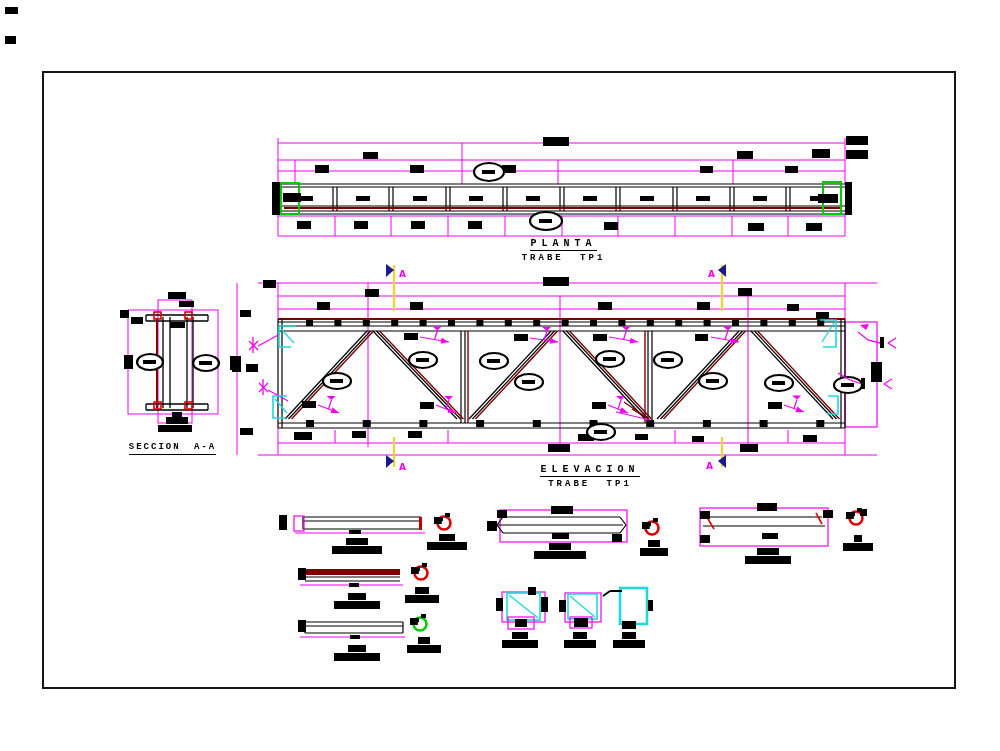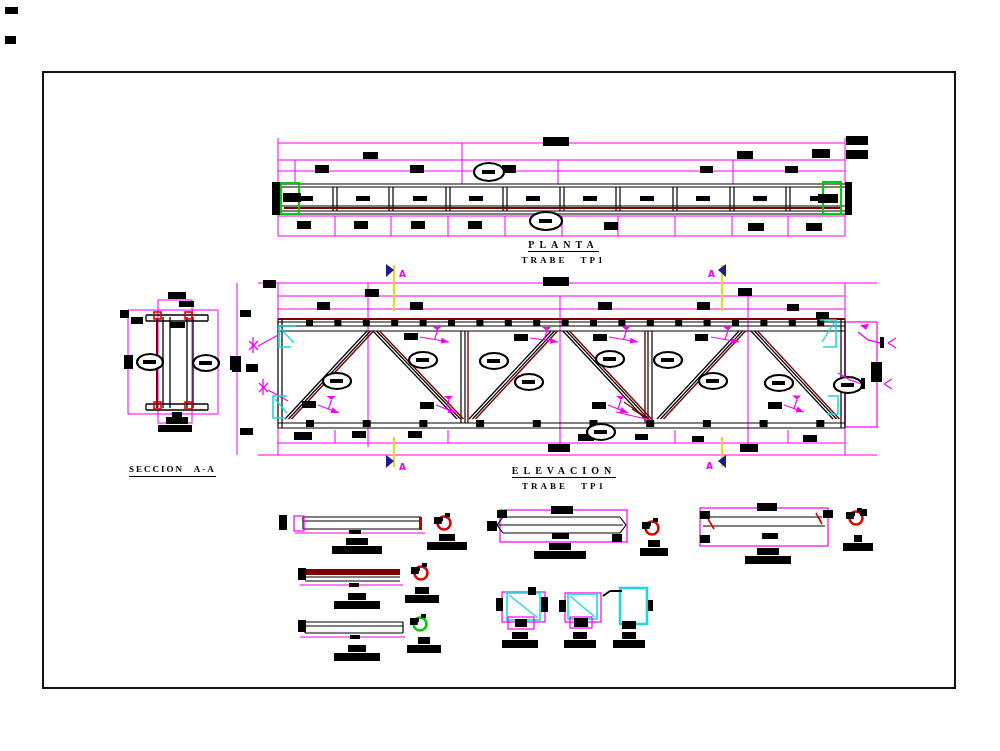--- a/index.html
+++ b/index.html
@@ -2,21 +2,21 @@
 <html><head>
 <meta charset="utf-8">
 <style>
   html,body{margin:0;padding:0;background:#fff;}
   body{width:1000px;height:751px;position:relative;overflow:hidden;
        font-family:"DejaVu Sans",sans-serif;}
   .frame{position:absolute;left:42px;top:71px;width:914px;height:618px;
          border:2px solid #141414;box-sizing:border-box;}
   #gfx-svg{position:absolute;left:0;top:0;z-index:1;}
   .cad-title{position:absolute;z-index:2;text-align:center;color:#000;
-             font-family:Liberation Serif, serif;
+             font-family:Liberation Mono, monospace;
              font-weight:bold;line-height:11px;}
   .cad-title .l1{font-size:10px;letter-spacing:5px;border-bottom:1.5px solid #000;
                  display:inline-block;padding-bottom:1px;white-space:pre;}
   .cad-title .l2{font-size:9px;letter-spacing:3px;word-spacing:8px;margin-top:18px;white-space:pre;}
   .cad-title.small .l1{font-size:9px;letter-spacing:2px;word-spacing:6px;}
   .amark{font:bold 9px "DejaVu Sans",sans-serif;}
 </style>
 </head>
 <body>
 
@@ -471,20 +471,20 @@
     <text class="amark" x="399" y="470" fill="#F400F4">A</text>
     <text class="amark" x="706" y="469" fill="#F400F4">A</text>
   </g>
 </svg>
 
 <div class="cad-title" style="left:501px;top:237px;width:125px;">
   <span class="l1">PLANTA</span><br>
   <span class="l2">TRABE TP1</span>
 </div>
 
-<div class="cad-title" style="left:499px;top:463px;width:130px;">
+<div class="cad-title" style="left:525px;top:463px;width:130px;">
   <span class="l1">ELEVACION</span><br>
   <span class="l2">TRABE TP1</span>
 </div>
 
-<div class="cad-title small" style="left:120px;top:461px;width:105px;">
+<div class="cad-title small" style="left:120px;top:440px;width:105px;">
   <span class="l1">SECCION A-A</span>
 </div>
 
 </body></html>

